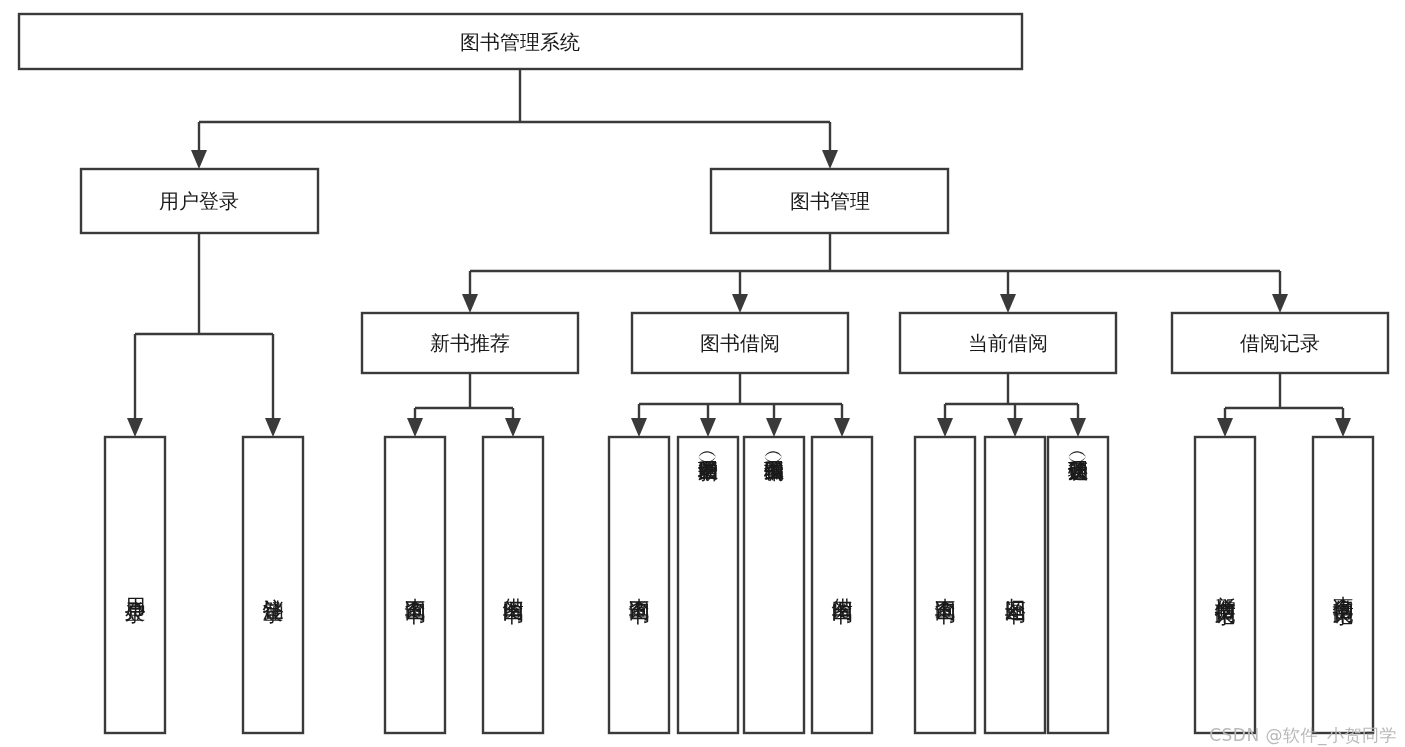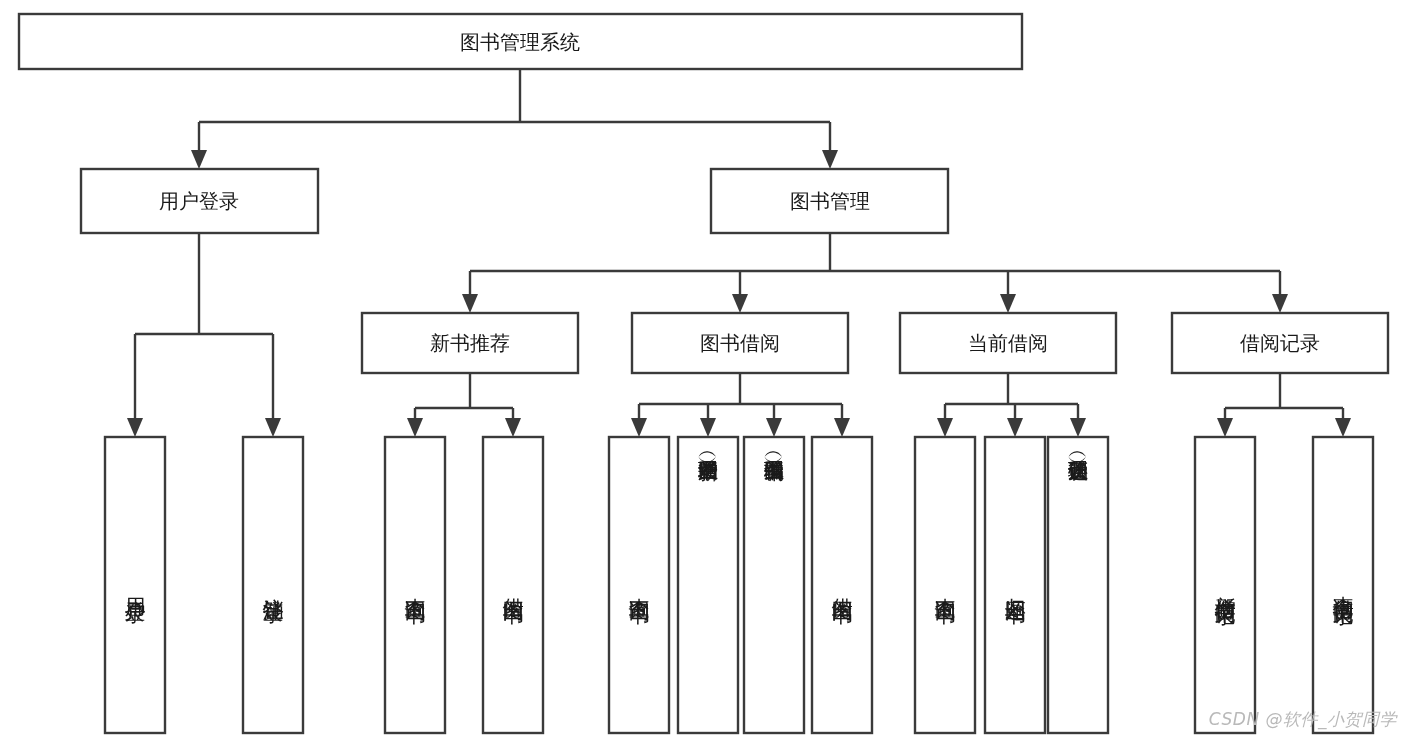--- a/index.html
+++ b/index.html
@@ -61,27 +61,26 @@
     text-align: center;
     white-space: nowrap;
     pointer-events: none;
     display: flex;
     align-items: center;
     justify-content: center;
   }
   #watermark {
     position: absolute;
     right: 8px;
-    bottom: 16px;
+    bottom: 0;
     font-family: "DejaVu Sans", "Liberation Sans", sans-serif;
     font-size: 17px;
     color: #b9b9b9;
     letter-spacing: 0.5px;
     white-space: nowrap;
-    font-style: italic;
   }
 </style>
 </head>
 <body>
 
 <div id="diagram-root">
 
   <svg id="tree-svg" viewBox="0 0 1405 747">
     <defs>
       <g id="arrowdef"></g>

